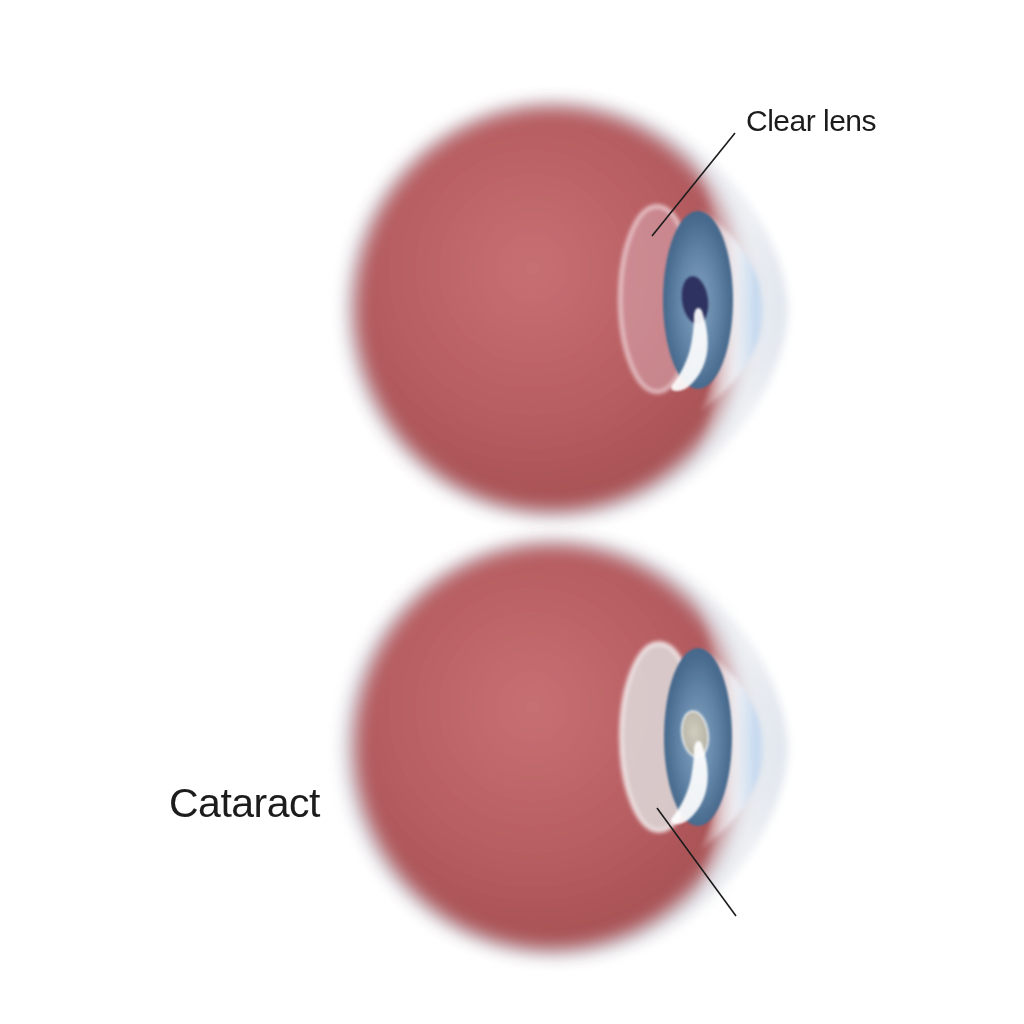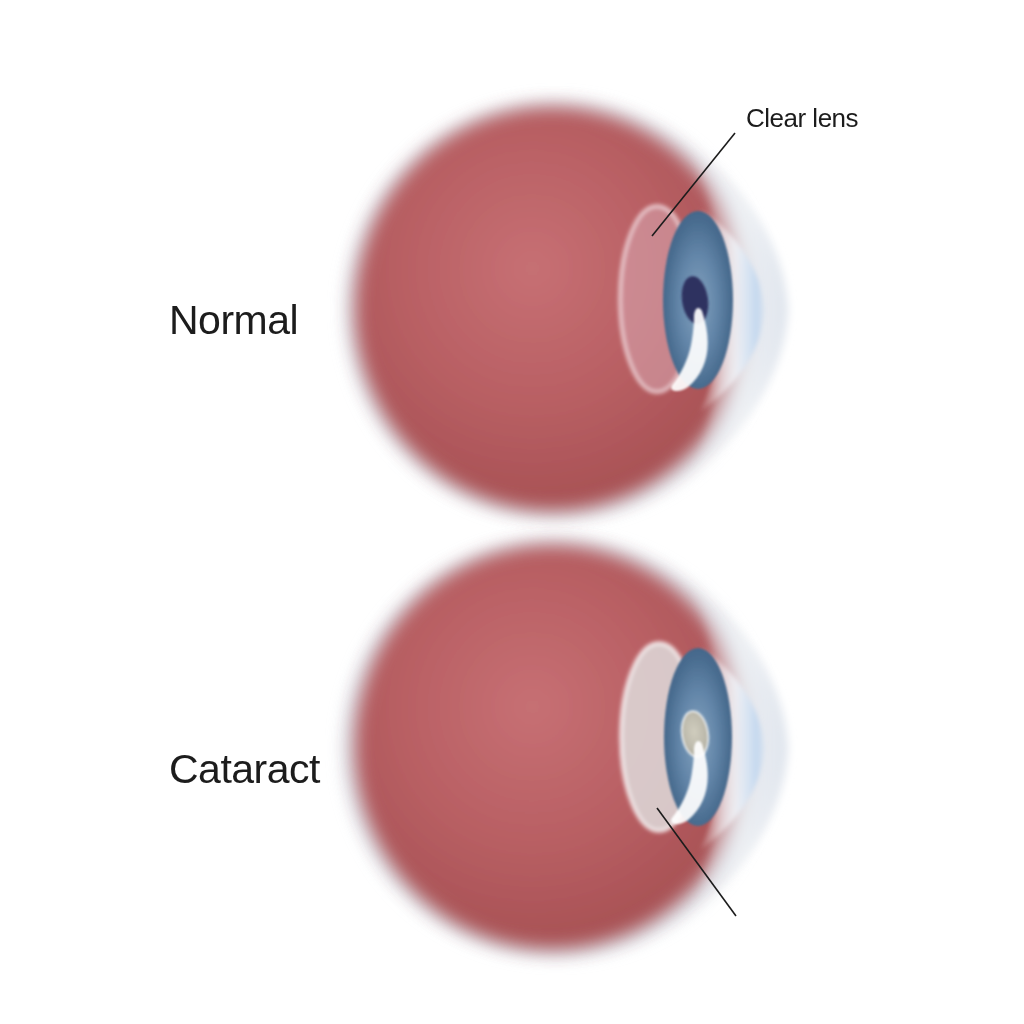--- a/index.html
+++ b/index.html
@@ -12,23 +12,23 @@
   .stage { position: relative; width: 1024px; height: 1024px; }
   .stage svg { position: absolute; left: 0; top: 0; }
   .label {
     position: absolute;
     color: #1c1c1c;
     white-space: nowrap;
     line-height: 1.05;
     letter-spacing: -0.5px;
   }
   .label-side { font-size: 41px; }
-  .label-annot { font-size: 26px; }
+  .label-annot { font-size: 30px; }
   #label-normal   { left: 169px; top: 299px; }
-  #label-cataract { left: 169px; top: 748px; }
+  #label-cataract { left: 169px; top: 782px; }
   #label-clear    { left: 746px; top: 105px; }
   #label-cloudy   { left: 746px; top: 893px; }
 </style>
 </head>
 <body>
 
 <div class="stage">
 
   <svg width="1024" height="1024" viewBox="0 0 1024 1024">
     <defs>
@@ -105,19 +105,18 @@
                C 715 818 722 783 722 748 C 722 713 715 678 700 646 Z" fill="url(#gradCorneaInner)" filter="url(#blur2)"></path>
       <ellipse cx="659" cy="737" rx="38" ry="94" fill-opacity="0.85" stroke-opacity="0.95" stroke-width="3" filter="url(#blur2)" fill="#dedadb" stroke="#ffffff"></ellipse>
       <ellipse cx="698" cy="737" rx="34" ry="89" fill="url(#gradIris)" filter="url(#blur1)"></ellipse>
       <ellipse cx="695" cy="734" rx="13" ry="23" transform="rotate(-8 695 734)" fill="url(#gradPupilCloudy)" stroke-opacity="0.7" stroke-width="2" filter="url(#blur1)" stroke="#ffffff"></ellipse>
       <path d="M 702 744 C 713 777 708 803 688 820 C 679 827 668 824 672 818
                C 681 807 688 793 691 778 C 693 767 694 757 694 750 C 694 741 699 738 702 744 Z" opacity="0.92" filter="url(#blur1)" fill="#ffffff"></path>
       <line x1="657" y1="808" x2="736" y2="916" stroke-width="1.6" stroke="#1c1c1c"></line>
     </g>
   </svg>
 
-  <div class="label label-side" id="label-normal">Normal</div>
 
   <div class="label label-annot" id="label-clear">Clear lens</div>
 
   <div class="label label-side" id="label-cataract">Cataract</div>
 
 </div>
 
 </body></html>

